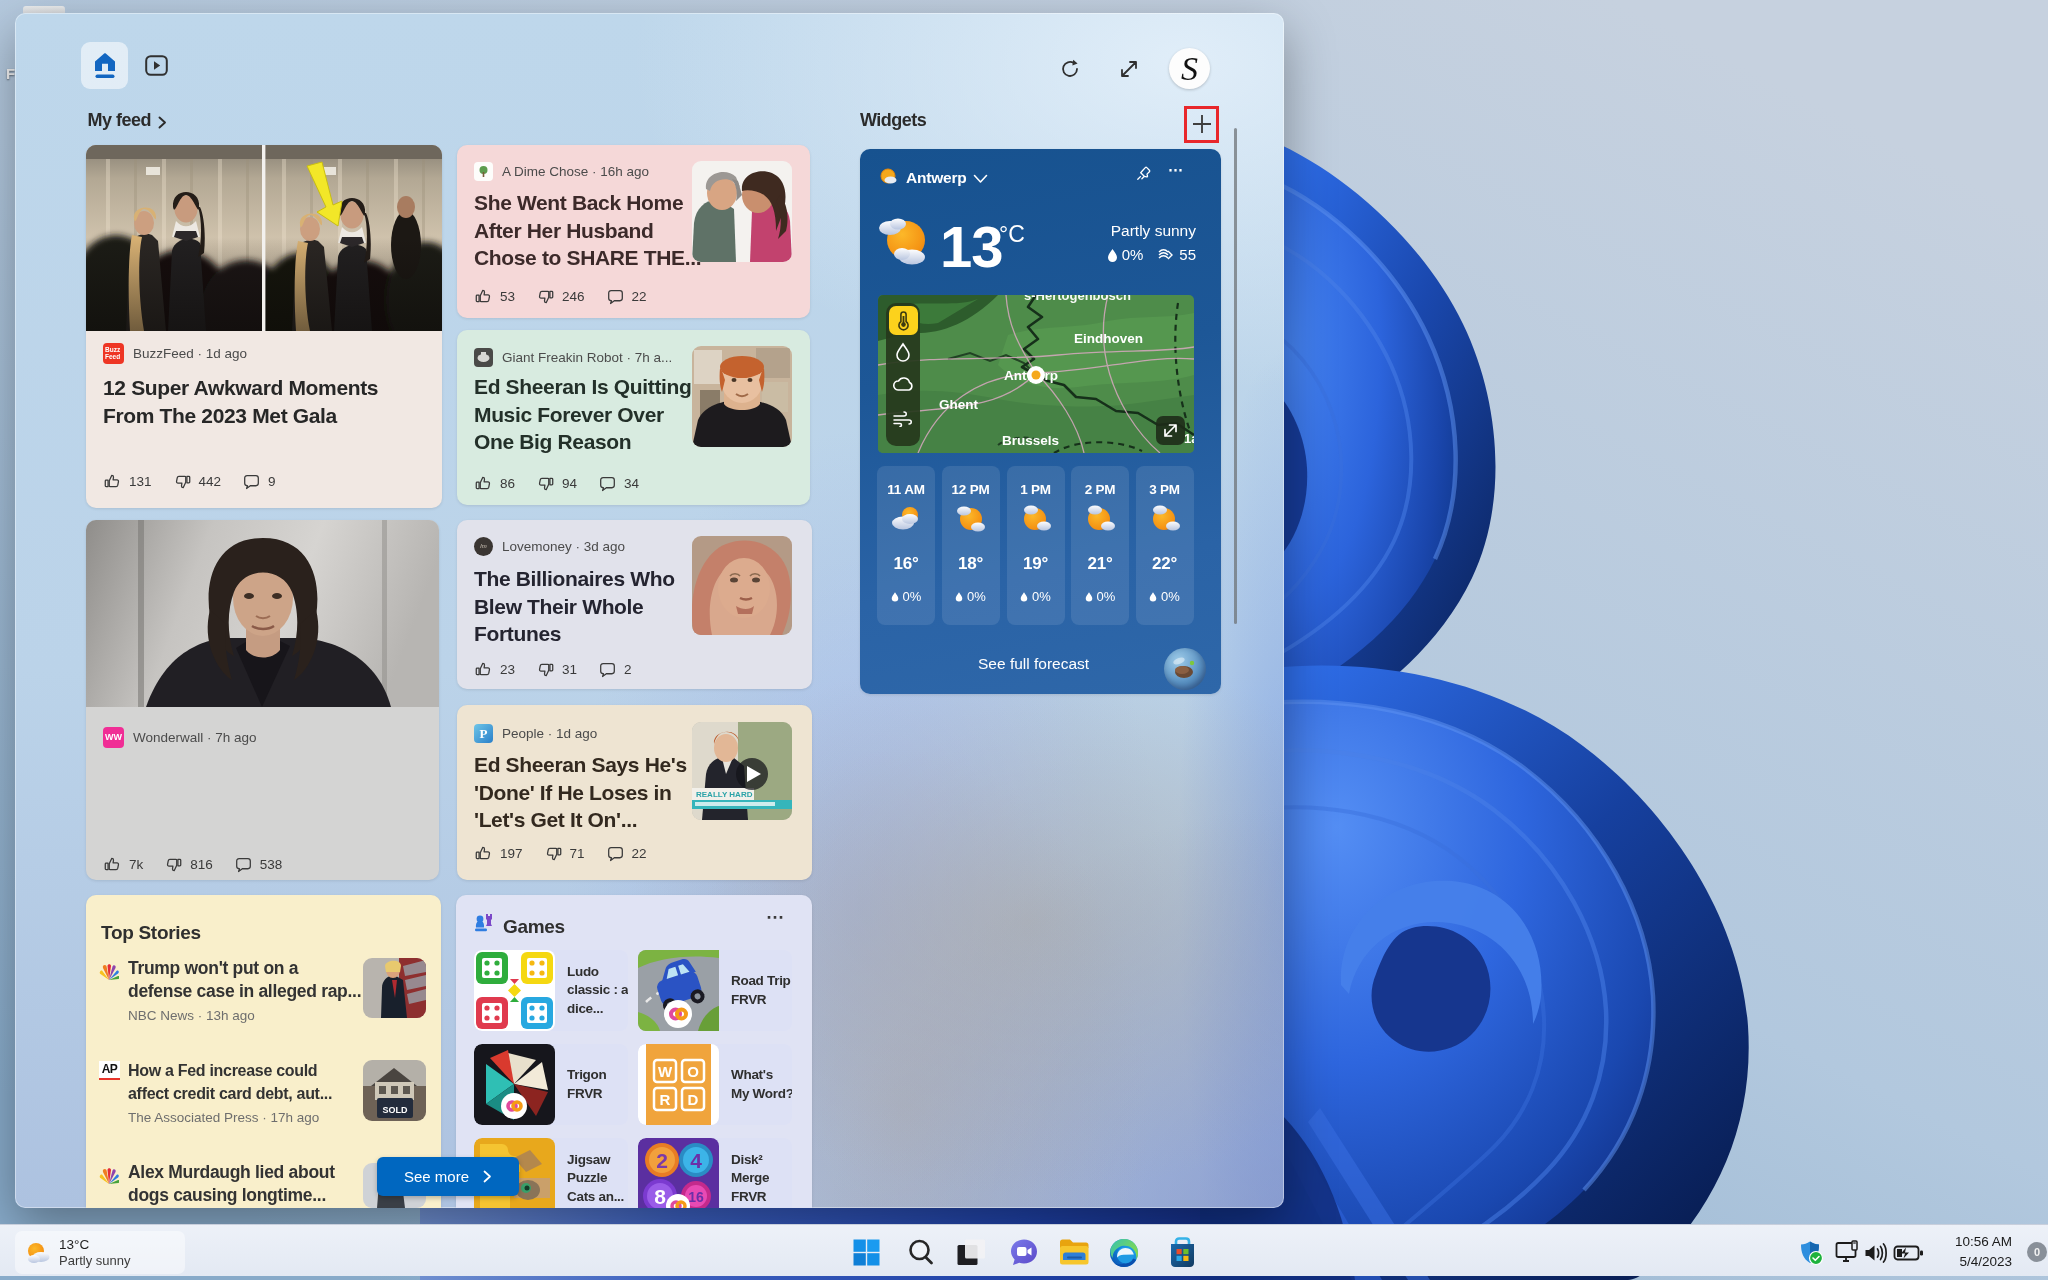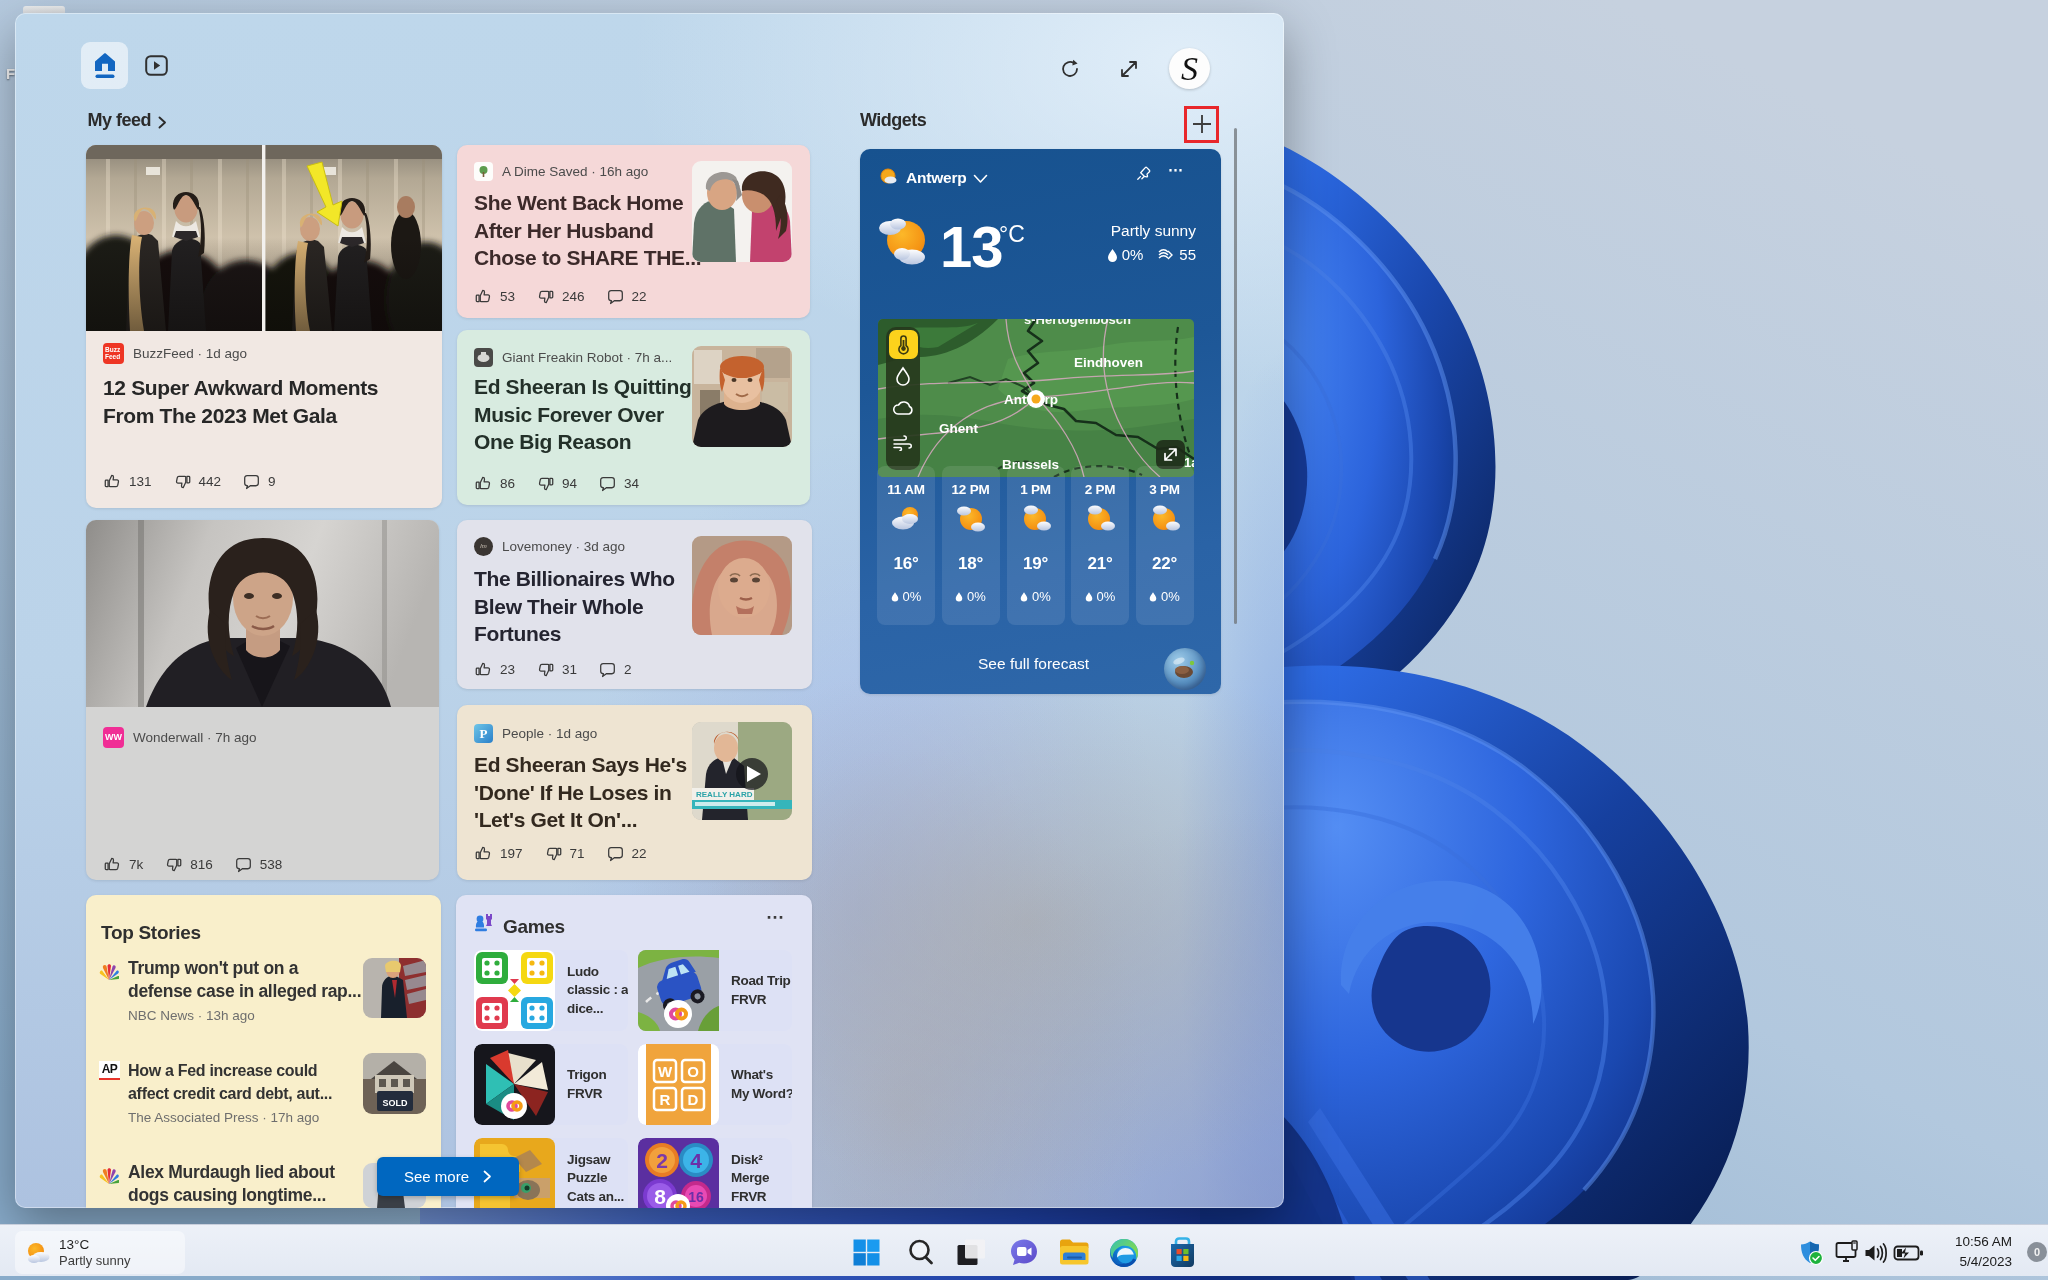--- a/index.html
+++ b/index.html
@@ -349,21 +349,21 @@
         <path d="M29 22 L32 40 L34 22 Z" fill="#b02a30"></path>
       </svg>
     </div>
 
     <div style="position:absolute; left:13px; top:166px; width:21px; height:19px; background:#fff;">
       <div style="font-size:12px; font-weight:bold; color:#111; text-align:center; line-height:16px; letter-spacing:-0.5px;">AP</div>
       <div style="position:absolute; left:0; bottom:0; width:21px; height:2.5px; background:#e8332a;"></div>
     </div>
     <div style="position:absolute; left:42px; top:164px; font-size:16px; line-height:23px; font-weight:bold; color:#333; letter-spacing:-0.3px; white-space:nowrap;">How a Fed increase could<br>affect credit card debt, aut...</div>
     <div style="position:absolute; left:42px; top:215px; font-size:13.5px; color:#6e6e6e;">The Associated Press · 17h ago</div>
-    <div class="thumb" style="left:277px; top:158px; width:63px; height:61px;">
+    <div class="thumb" style="left:277px; top:165px; width:63px; height:61px;">
       <svg width="63" height="61" viewBox="0 0 63 61">
         <rect width="63" height="30" fill="#b4b0a8"></rect>
         <rect y="26" width="63" height="35" fill="#6e6256"></rect>
         <path d="M8 26 L31 8 L54 26 Z" fill="#4a4540"></path>
         <rect x="12" y="22" width="39" height="18" fill="#cfc8b8"></rect>
         <rect x="16" y="26" width="7" height="8" fill="#5d5850"></rect>
           <rect x="28" y="26" width="7" height="8" fill="#5d5850"></rect>
           <rect x="40" y="26" width="7" height="8" fill="#5d5850"></rect>
         <rect x="14" y="38" width="36" height="20" rx="2" fill="#232c3c"></rect>
         <text x="32" y="53" font-size="9" font-weight="bold" fill="#fff" text-anchor="middle" font-family="Liberation Sans, sans-serif">SOLD</text>
@@ -396,21 +396,21 @@
         <path d="M1.5 1.5 L7 6.5 L1.5 11.5" fill="none" stroke="#fff" stroke-width="1.7" stroke-linecap="round" stroke-linejoin="round"></path>
       </svg>
   </div>
 
   <div id="cardD" class="card" style="left:442px; top:132px; width:353px; height:173px; background:#f5d8d8;">
     <div class="srcrow" style="left:17px; top:17px;">
       <div class="logo" style="background:#fdfdfb; width:19px; height:19px;"><svg width="19" height="19" viewBox="0 0 19 19">
             <circle cx="9.5" cy="8" r="4" fill="#5d9c4e"></circle>
             <rect x="8.7" y="10" width="1.6" height="5" fill="#7a5b3a"></rect>
           </svg></div>
-      <span>A Dime Saved · 16h ago</span>
+      <span>A Dime Chose · 16h ago</span>
     </div>
     <div class="hdl" style="left:17px; top:44px; color:#3c2a2a;">She Went Back Home<br>After Her Husband<br>Chose to SHARE THE...</div>
     <div class="thumb" style="left:235px; top:16px; width:100px; height:101px;">
       <svg width="100" height="101" viewBox="0 0 100 101">
         <rect width="100" height="101" fill="#f4f2ef"></rect>
         <path d="M0 101 L2 62 C4 44 18 36 30 40 L42 48 L44 101 Z" fill="#5f7267"></path>
         <ellipse cx="30" cy="32" rx="15" ry="17" fill="#d8a583"></ellipse>
         <path d="M14 28 C12 12 34 6 44 16 L48 26 L40 20 C34 16 20 18 18 30 Z" fill="#9c9894"></path>
         <path d="M40 18 C44 24 46 32 44 40 L50 34 L46 20 Z" fill="#8e8a86"></path>
         <path d="M100 101 L98 60 C96 44 84 36 72 42 L60 50 L58 101 Z" fill="#c2426e"></path>
@@ -736,21 +736,21 @@
           <path d="M5.5 1 C7.5 4 10 7 10 9.5 A4.5 4.5 0 0 1 1 9.5 C1 7 3.5 4 5.5 1Z" fill="#fff"></path>
         </svg>
       <span>0%</span>
       <svg width="17" height="14" viewBox="0 0 17 14" style="margin:0 5px 0 14px;">
         <path d="M2 4 C5 1 8 1 11 4 M2 7 C5 4 8 4 11 7 M2 10 C5 7 8 7 11 10" stroke="#fff" stroke-width="1.4" fill="none"></path>
         <path d="M11 3 L15 7 L11 11" stroke="#fff" stroke-width="1.4" fill="none"></path>
       </svg>
       <span>55</span>
     </div>
 
-    <div style="position:absolute; left:18px; top:146px; width:316px; height:158px; border-radius:5px; overflow:hidden;margin-top:24px;">
+    <div style="position:absolute; left:18px; top:146px; width:316px; height:158px; border-radius:5px; overflow:hidden;">
       <svg width="316" height="158" viewBox="0 0 316 158">
         <rect width="316" height="158" fill="#4e8c4a"></rect>
         <path d="M0 0 L120 0 C90 30 60 40 30 38 L0 46 Z" fill="#2d5c2c"></path>
         <path d="M20 10 C50 6 80 12 100 4 L60 28 C40 32 28 24 20 10 Z" fill="#3c7a3a"></path>
         <path d="M130 40 C160 30 200 34 230 26 C260 20 290 24 316 18 L316 80 C280 90 240 86 200 92 C170 96 140 90 120 70 Z" fill="#55974f"></path>
         <path d="M0 100 C40 92 80 96 120 104 C160 112 220 114 260 108 L316 100 L316 158 L0 158 Z" fill="#468245"></path>
         <path d="M158 0 L150 12 L164 22 L150 32 L160 44 L146 54 L156 64 L144 72 L158 80 L170 86 L186 90 L198 102 L218 104 L238 116 L260 118 L280 130 L298 128 L316 140" stroke="#16301a" stroke-width="2.6" fill="none" stroke-linejoin="round"></path>
         <path d="M70 64 L92 58 L112 66 L128 60 L146 68 L158 80" stroke="#16301a" stroke-width="2" fill="none" opacity="0.8"></path>
         <path d="M300 8 C294 46 298 96 312 136" stroke="#16301a" stroke-width="2.2" stroke-dasharray="6 5" fill="none"></path>
         <path d="M176 158 C198 144 240 144 264 156" stroke="#16301a" stroke-width="2.2" stroke-dasharray="6 5" fill="none"></path>

